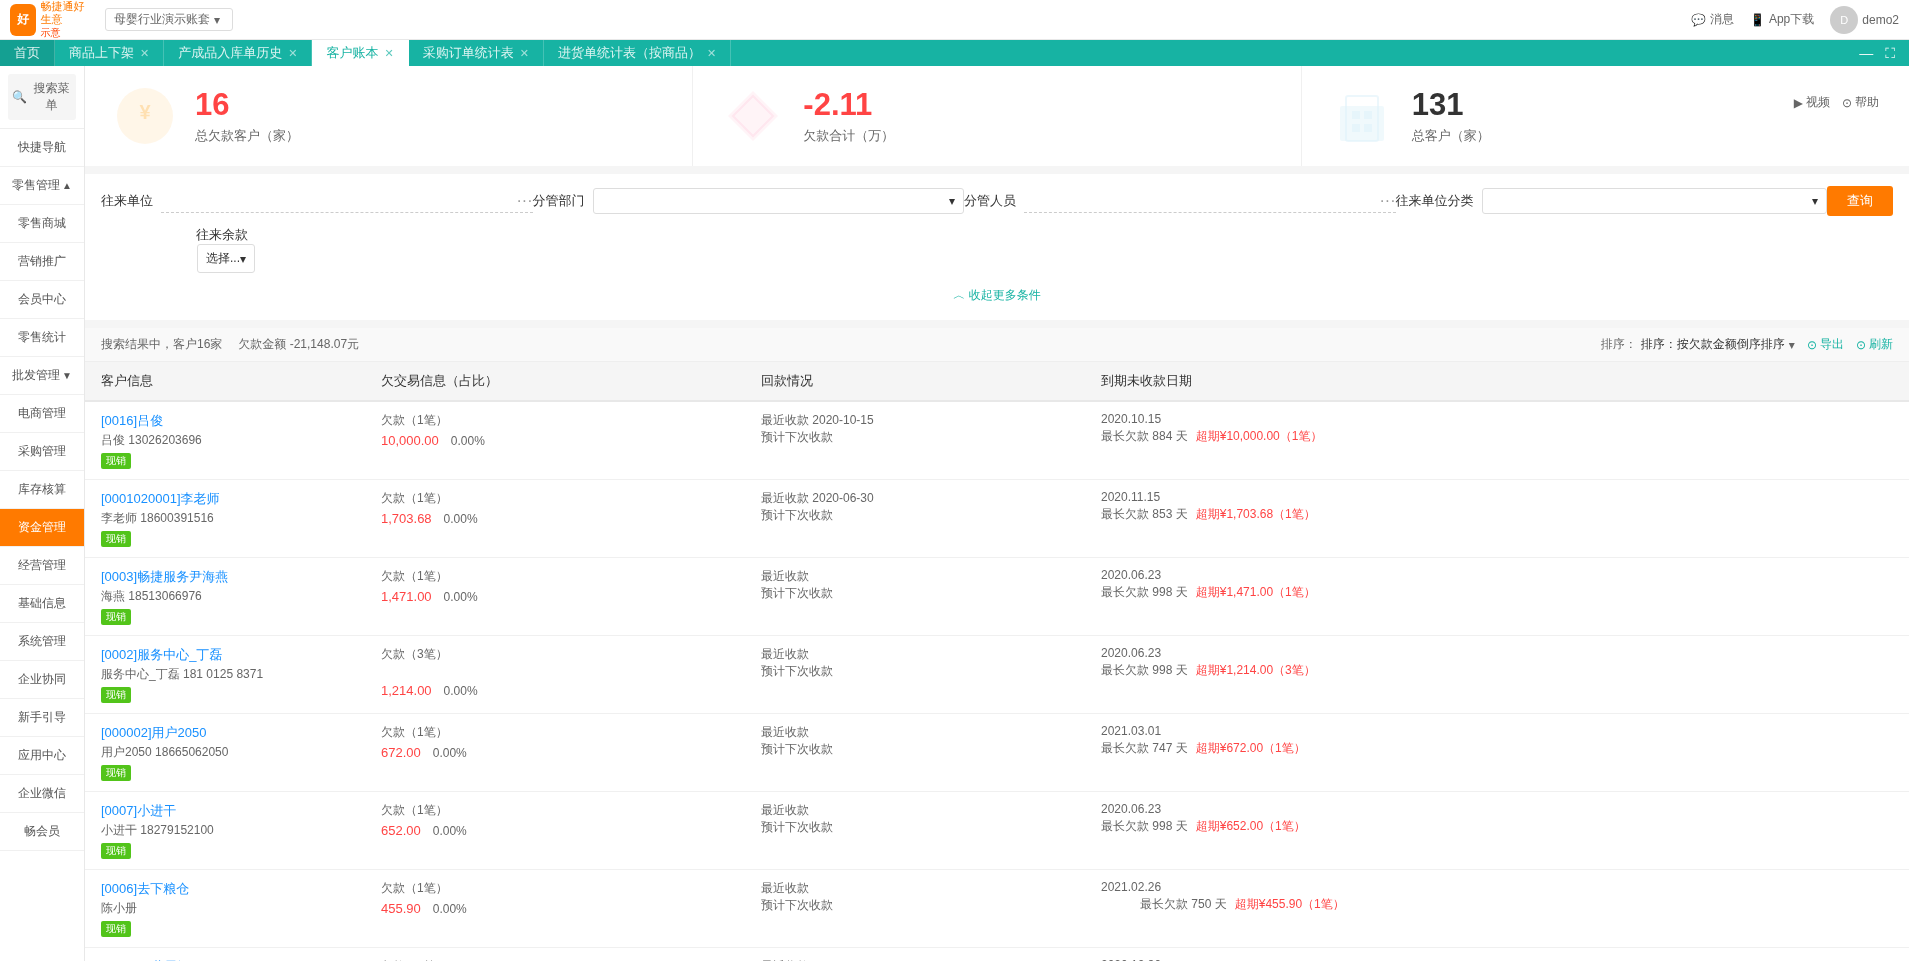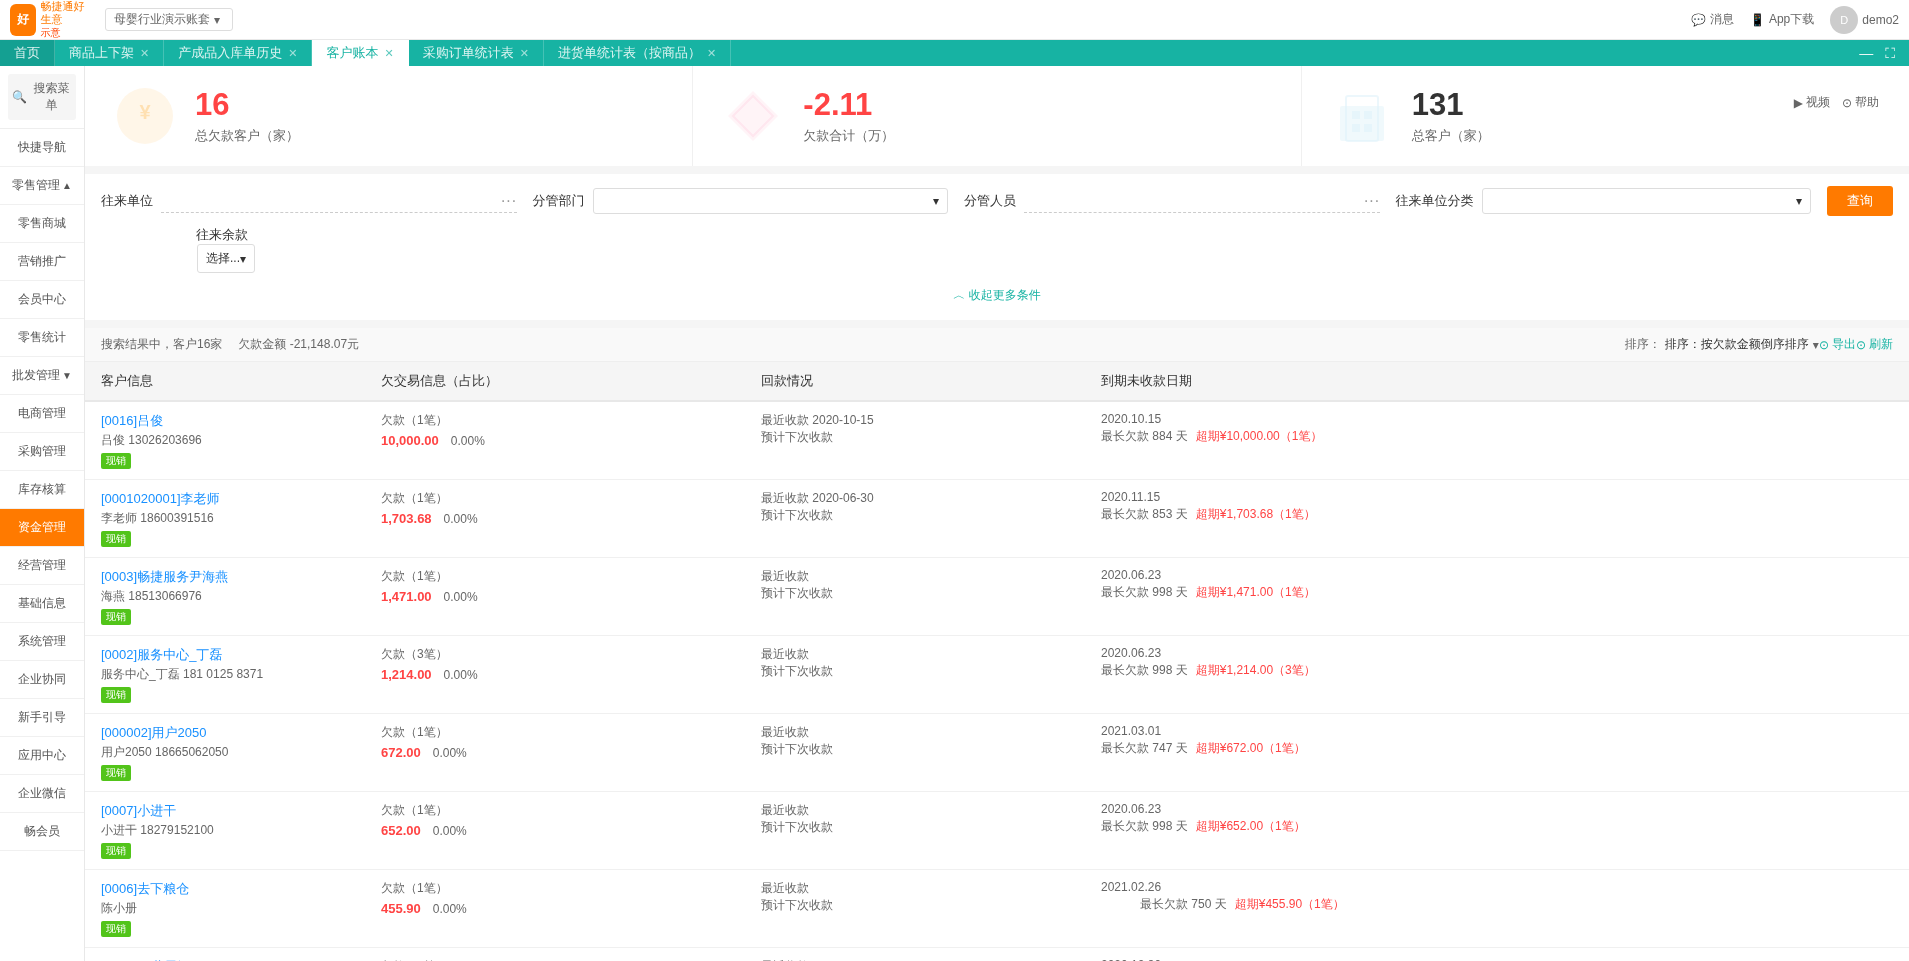--- a/index.html
+++ b/index.html
@@ -50,55 +50,55 @@
     .stat-info { flex: 1; }
     .stat-value { font-size: 31px; font-weight: bold; color: #ff4444; }
     .stat-value.negative { color: #ff4444; }
     .stat-value.black { color: #333; font-weight: 900; }
     .stat-label { font-size: 13px; color: #666; margin-top: 4px; }
     .stat-actions { display: flex; gap: 12px; font-size: 12px; color: #666; align-self: flex-start; margin-top: 8px; }
     .stat-action { display: flex; align-items: center; gap: 3px; cursor: pointer; }
 
     
     .filter-area { background: #fff; padding: 12px 16px; margin-bottom: 8px; }
-    .filter-row { display: flex; align-items: center; gap: 16px; margin-bottom: 10px; }
+    .filter-row { display: flex; align-items: center; margin-bottom: 10px; }
     .filter-item { display: flex; align-items: center; flex: 1; }
     .filter-label { font-size: 13px; color: #333; white-space: nowrap; margin-right: 8px; }
     .filter-input-dotted { flex: 1; border: none; border-bottom: 1px dashed #ccc; padding: 5px 8px; font-size: 12px; color: #333; outline: none; }
     .filter-input-wrap { flex: 1; display: flex; align-items: center; border-bottom: 1px dashed #ccc; }
     .filter-input-wrap input { flex: 1; border: none; padding: 4px 4px; font-size: 12px; outline: none; }
     .filter-dots { color: #999; font-size: 16px; cursor: pointer; }
     .filter-dropdown { flex: 1; border: 1px solid #ddd; border-radius: 3px; padding: 5px 8px; font-size: 12px; background: #fff; display: flex; align-items: center; justify-content: space-between; cursor: pointer; }
     .query-btn { background: #ff7a00; color: #fff; border: none; border-radius: 3px; padding: 6px 20px; font-size: 13px; cursor: pointer; white-space: nowrap; }
     .collapse-row { text-align: center; padding: 4px; cursor: pointer; color: #17b3a3; font-size: 12px; }
 
     
     .result-bar { display: flex; align-items: center; justify-content: space-between; background: #f9f9f9; border-bottom: 1px solid #eee; padding: 8px 16px; font-size: 12px; color: #666; }
     .result-bar-left { display: flex; gap: 16px; }
-    .result-bar-right { display: flex; align-items: center; }
+    .result-bar-right { display: flex; gap: 12px; align-items: center; }
     .sort-btn { display: flex; align-items: center; gap: 4px; cursor: pointer; }
     .export-btn { display: flex; align-items: center; gap: 3px; cursor: pointer; color: #17b3a3; }
     .refresh-btn { display: flex; align-items: center; gap: 3px; cursor: pointer; color: #17b3a3; }
 
     
     .data-table { width: 100%; background: #fff; }
     .table-header { display: flex; background: #f5f5f5; border-bottom: 2px solid #e8e8e8; padding: 10px 16px; font-size: 13px; color: #333; font-weight: 500; }
     .col-customer { flex: 0 0 280px; }
     .col-debt { flex: 0 0 380px; }
     .col-return { flex: 0 0 340px; }
     .col-due { flex: 1; }
 
     .table-row { display: flex; border-bottom: 1px solid #f0f0f0; padding: 10px 16px; align-items: flex-start; }
     .customer-info { flex: 0 0 280px; }
     .customer-name { color: #1890ff; font-size: 13px; cursor: pointer; }
     .customer-phone { font-size: 12px; color: #666; margin-top: 2px; }
     .customer-tag { display: inline-block; background: #52c41a; color: #fff; font-size: 10px; padding: 1px 5px; border-radius: 2px; margin-top: 4px; }
     .debt-info { flex: 0 0 380px; }
     .debt-count { font-size: 12px; color: #666; }
-    .debt-amount { color: #ff4444; font-size: 13px; font-weight: 700; }
+    .debt-amount { color: #ff4444; font-size: 13px; font-weight: 400; }
     .debt-percent { color: #666; font-size: 12px; margin-left: 12px; }
     .return-info { flex: 0 0 340px; }
     .return-label { font-size: 12px; color: #666; }
     .return-next { font-size: 12px; color: #666; }
     .due-info { flex: 1; }
     .due-date { font-size: 12px; color: #666; }
     .due-days { font-size: 12px; color: #666; }
     .overdue-link { color: #ff4444; font-size: 12px; }
   </style>
 </head>
@@ -446,21 +446,21 @@
         </div>
 
         <div class="table-row">
           <div class="customer-info col-customer">
             <div class="customer-name">[0002]服务中心_丁磊</div>
             <div class="customer-phone">服务中心_丁磊  181 0125 8371</div>
             <span class="customer-tag">现销</span>
           </div>
           <div class="debt-info col-debt">
             <div class="debt-count">欠款（3笔）</div>
-            <div style="display:flex;align-items:center;margin-top:4px;">
+            <div style="display:flex;align-items:center;margin-top:20px;">
               <span class="debt-amount">1,214.00</span>
               <span class="debt-percent">0.00%</span>
             </div>
           </div>
           <div class="return-info col-return">
             <div class="return-label">最近收款</div>
             <div class="return-next">预计下次收款</div>
           </div>
           <div class="due-info col-due">
             <div class="due-date">2020.06.23</div>

